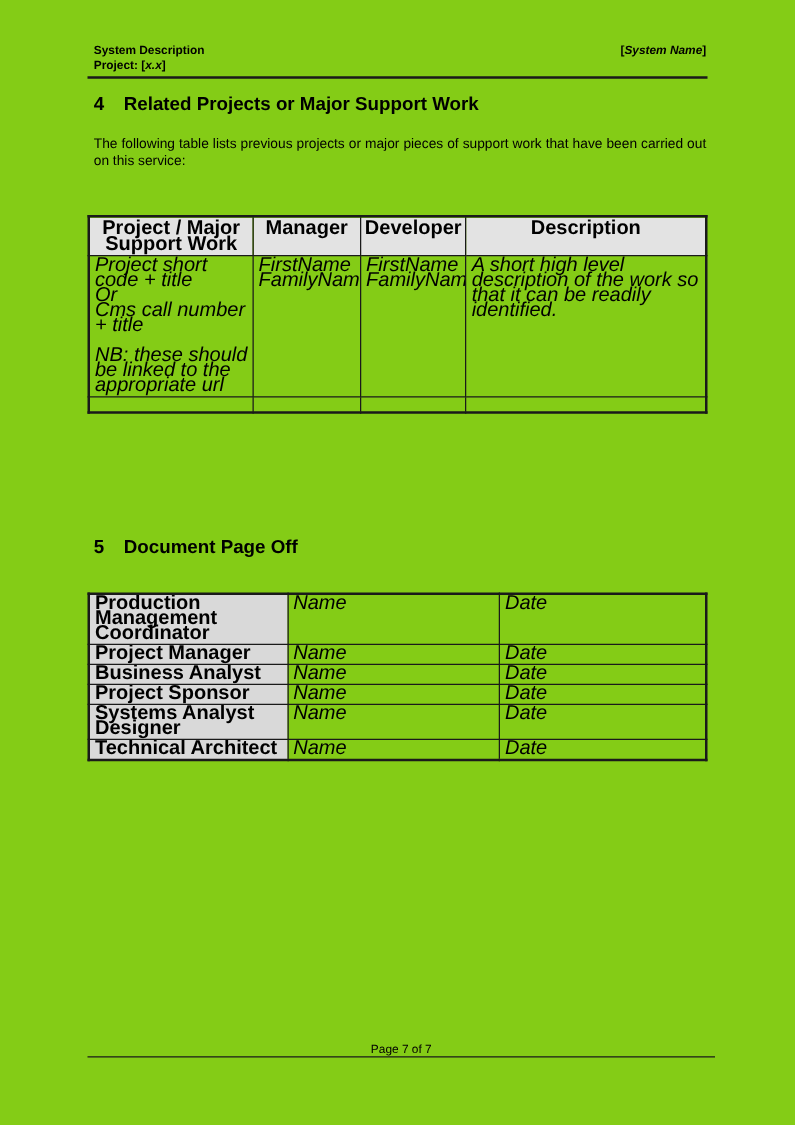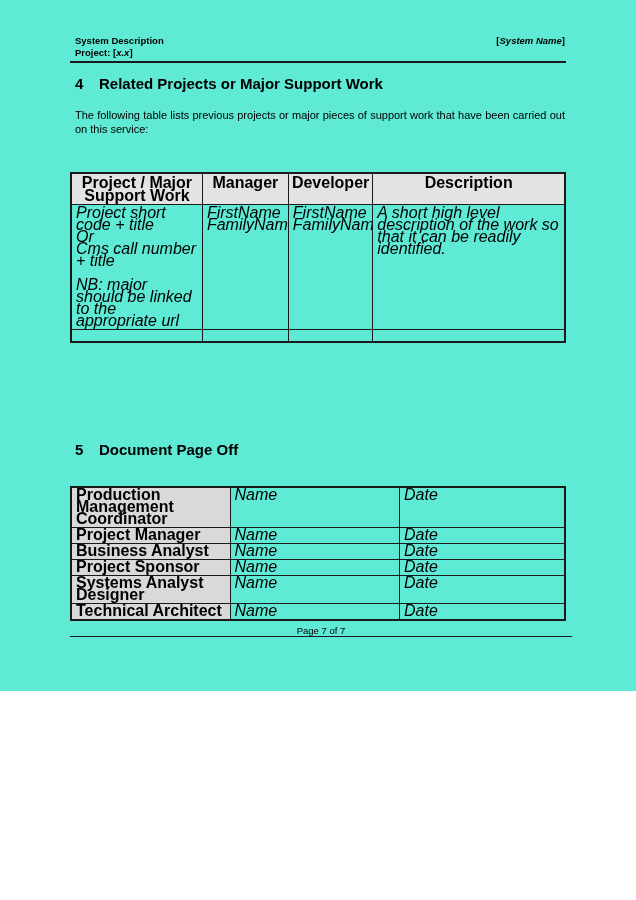--- a/index.html
+++ b/index.html
@@ -1,20 +1,20 @@
 <!DOCTYPE html>
 <html><head>
 <meta charset="utf-8">
 <style>
   html, body { margin: 0; padding: 0; background: #ffffff; }
   .page {
     position: relative;
     width: 636px;
-    height: 691px;
-    background: #5eead4;
+    height: 900px;
+    background: #84cc16;
     color: #000000;
     font-family: "Liberation Sans", "DejaVu Sans", sans-serif;
     overflow: hidden;
     margin: 0 auto;
   }
   .content { padding: 0 70px; }
 
   
   .doc-header {
     display: flex;
@@ -152,21 +152,21 @@
           <th>Developer</th>
           <th>Description</th>
         </tr>
       </thead>
       <tbody>
         <tr>
           <td>Project short code + title
 Or
 Cms call number + title
 
-NB: major should be linked to the appropriate url</td>
+NB: these should be linked to the appropriate url</td>
           <td>FirstName
 FamilyName</td>
           <td>FirstName
 FamilyName</td>
           <td>A short high level description of the work so that it can be readily identified.</td>
         </tr>
         <tr class="empty-row">
           <td></td>
           <td></td>
           <td></td>

